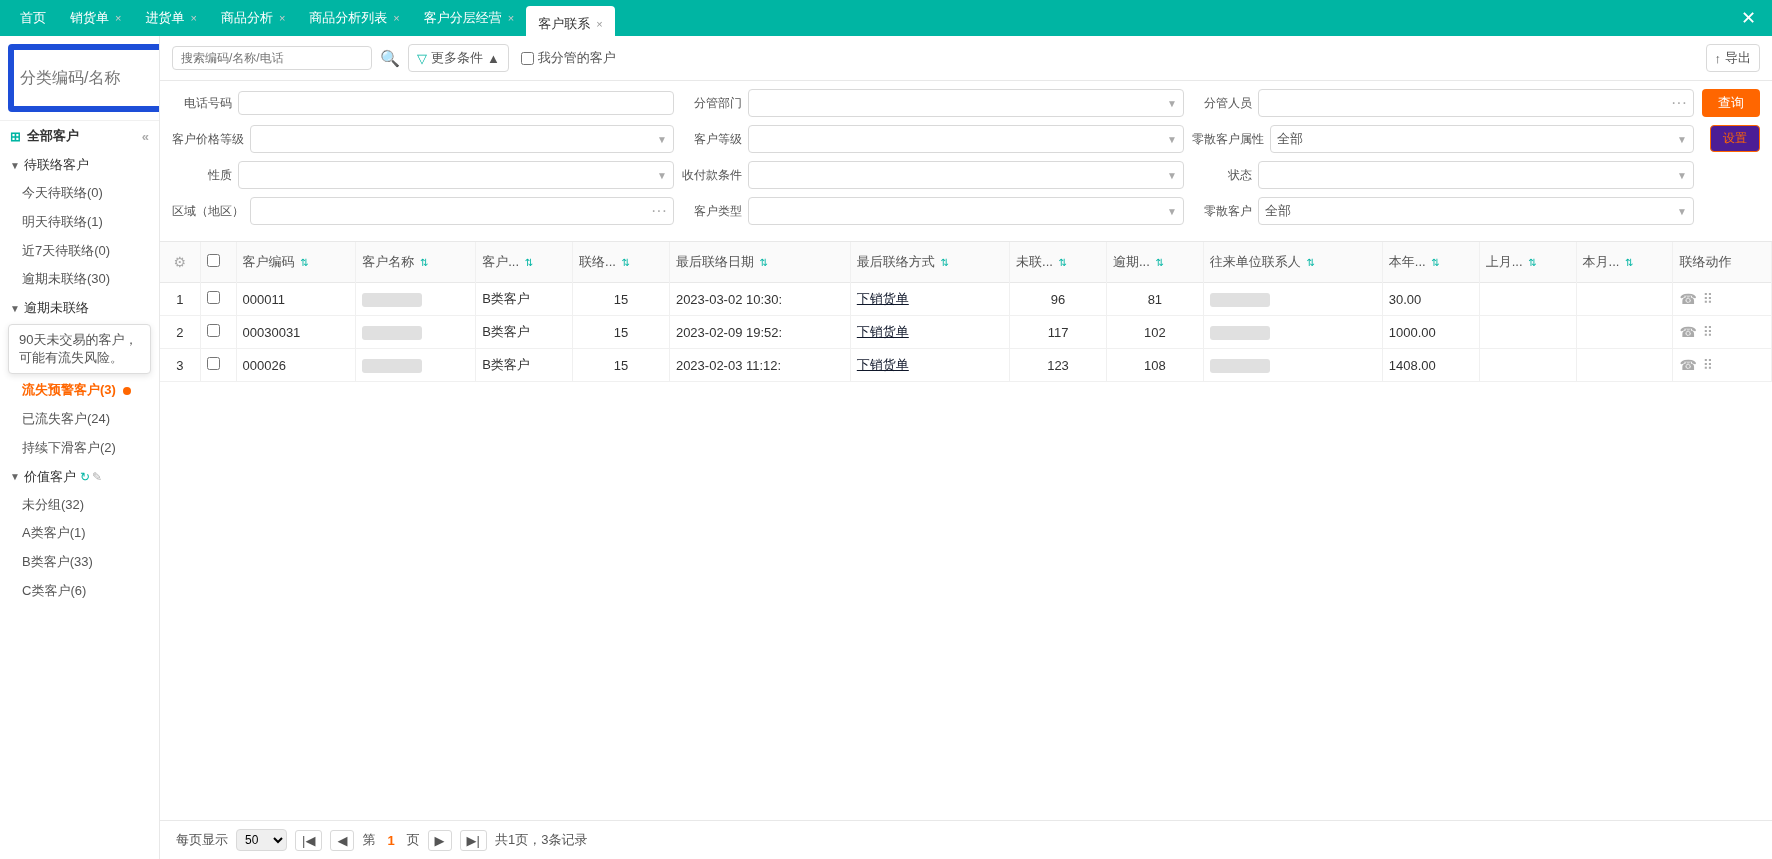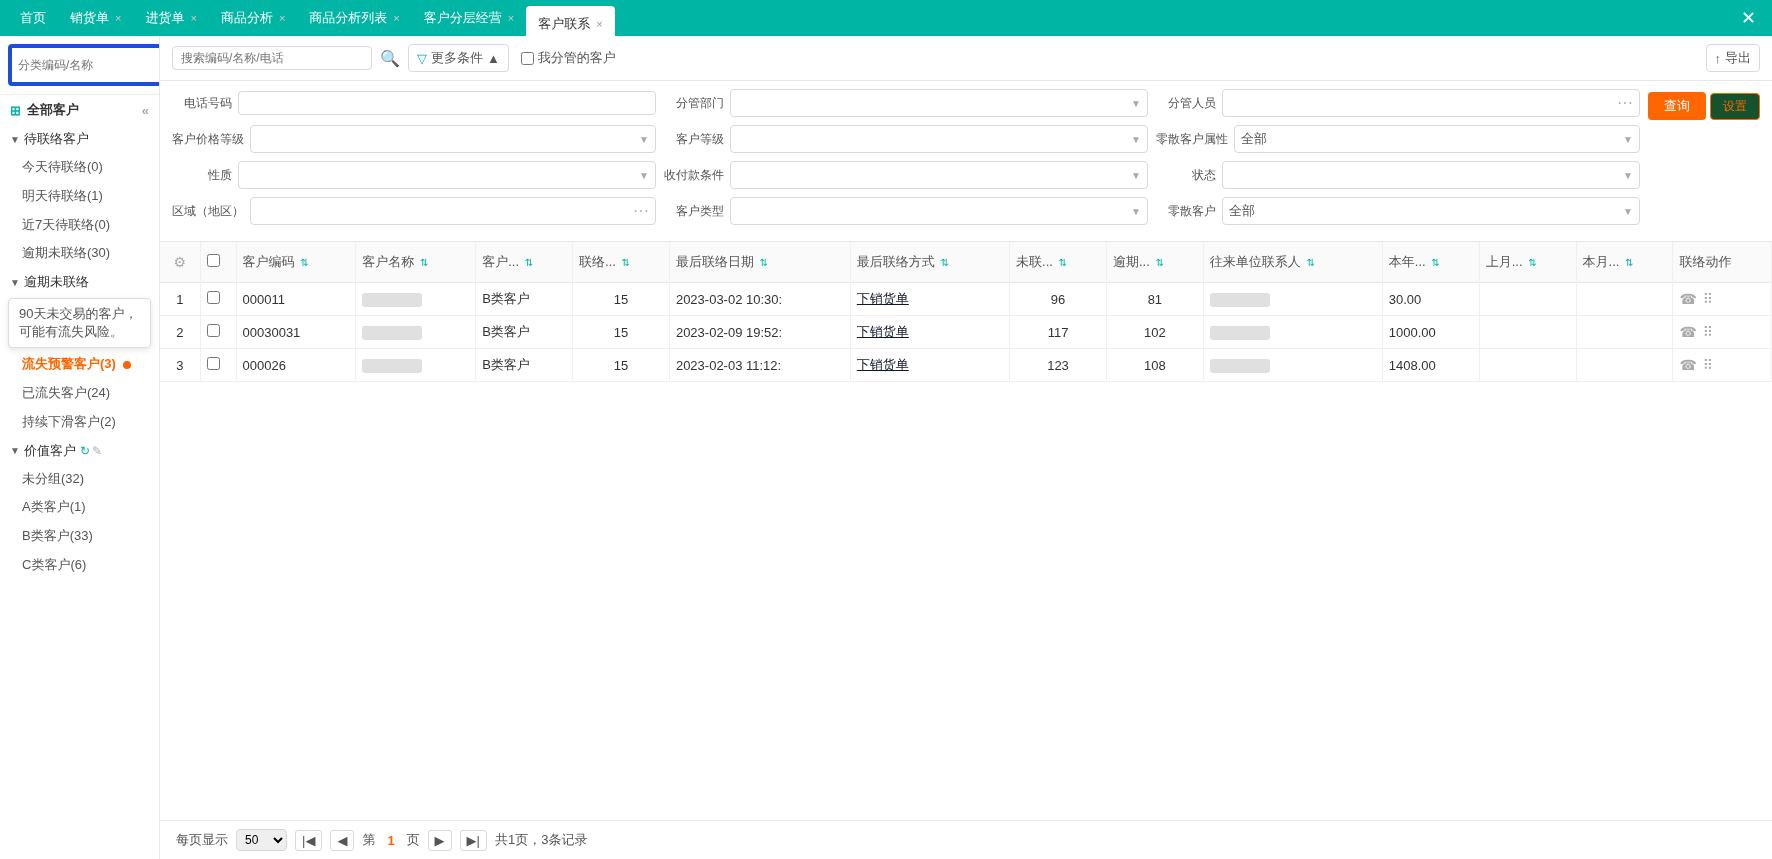--- a/index.html
+++ b/index.html
@@ -58,24 +58,24 @@
       flex-shrink: 0;
     }
     .sidebar-search {
       display: flex;
       align-items: center;
       padding: 8px;
       border-bottom: 1px solid #f0f0f0;
     }
     .sidebar-search input {
       flex: 1;
-      border: 4px solid #1d4ed8;
-      border-radius: 4px;
-      padding: 10px 6px;
-      font-size: 12px;
+      border: 6px solid #1d4ed8;
+      border-radius: 4px;
+      padding: 19px 6px;
+      font-size: 16px;
       outline: none;
     }
     .sidebar-all-customers {
       display: flex;
       align-items: center;
       padding: 6px 10px;
       font-weight: bold;
       color: #333;
       cursor: pointer;
       font-size: 13px;
@@ -241,33 +241,33 @@
     .query-btn {
       background: #ff6600;
       color: #fff;
       border: none;
       border-radius: 4px;
       padding: 5px 16px;
       cursor: pointer;
       font-size: 13px;
     }
     .settings-btn {
-      background: #14532d;
+      background: #4c1d95;
       color: #ff6600;
       border: 1px solid #ff6600;
       border-radius: 4px;
       padding: 4px 12px;
       cursor: pointer;
       font-size: 12px;
       margin-top: 4px;
       display: block;
     }
     .query-settings-col {
       display: flex;
-      flex-direction: row;
+      flex-direction: column;
       align-items: flex-end;
       gap: 4px;
     }
 
     
     .table-container {
       flex: 1;
       overflow: auto;
       background: #fff;
     }

